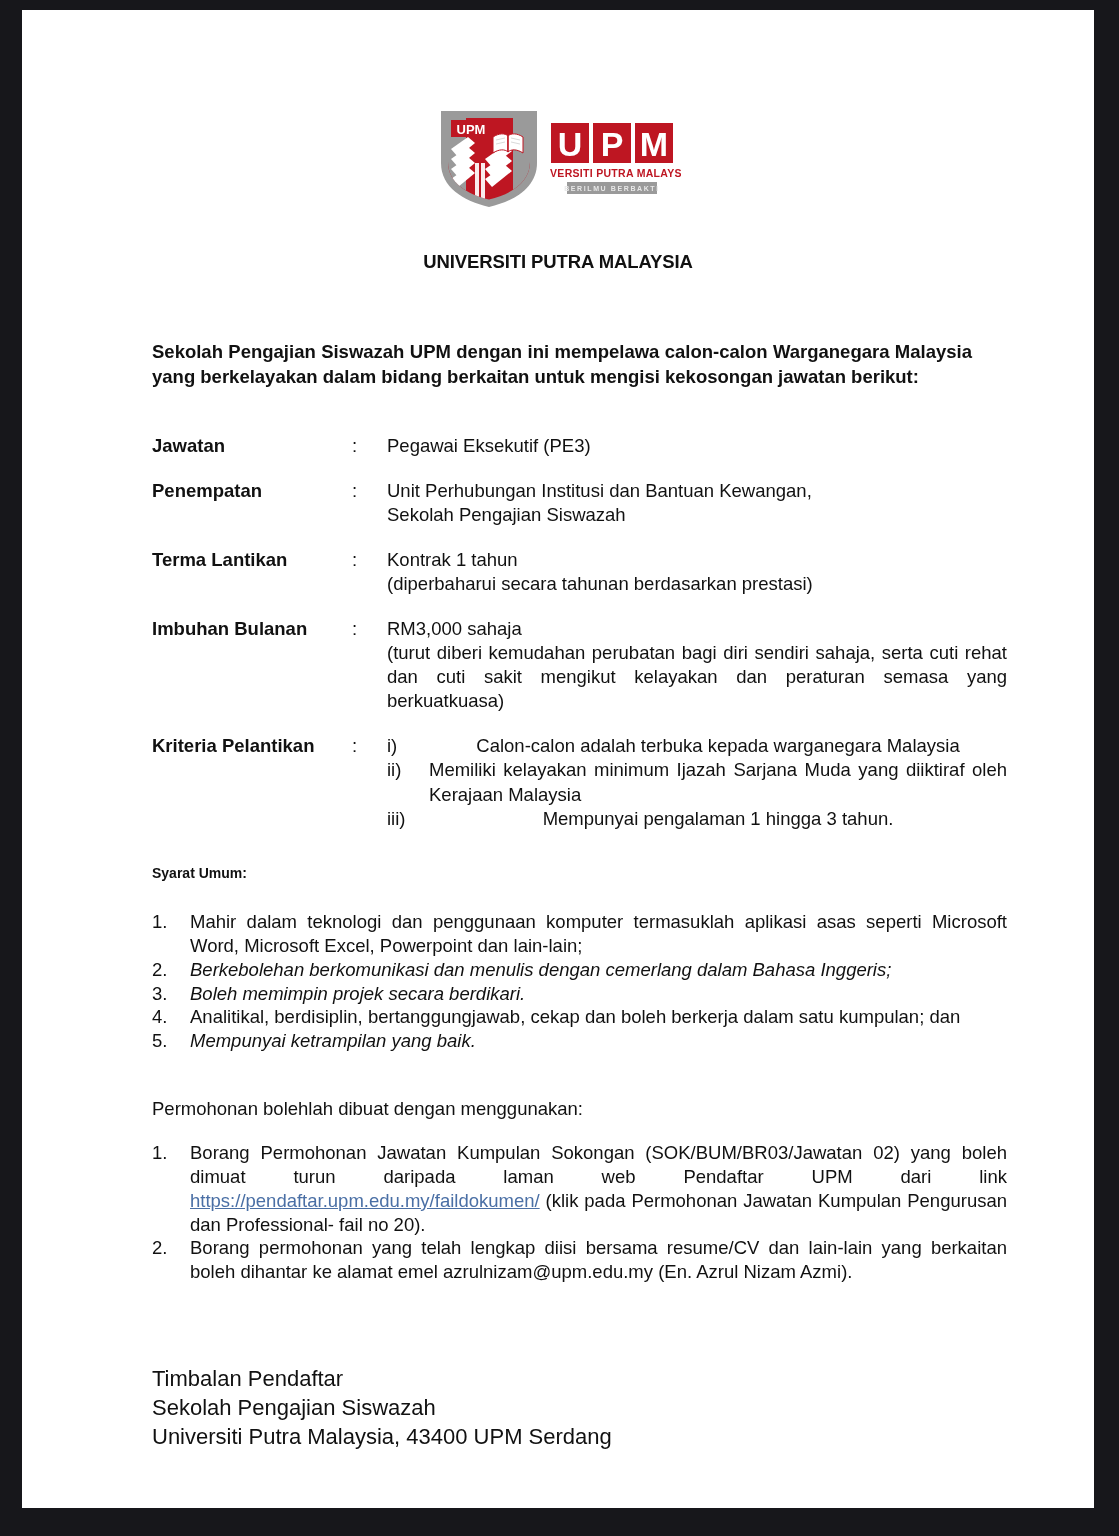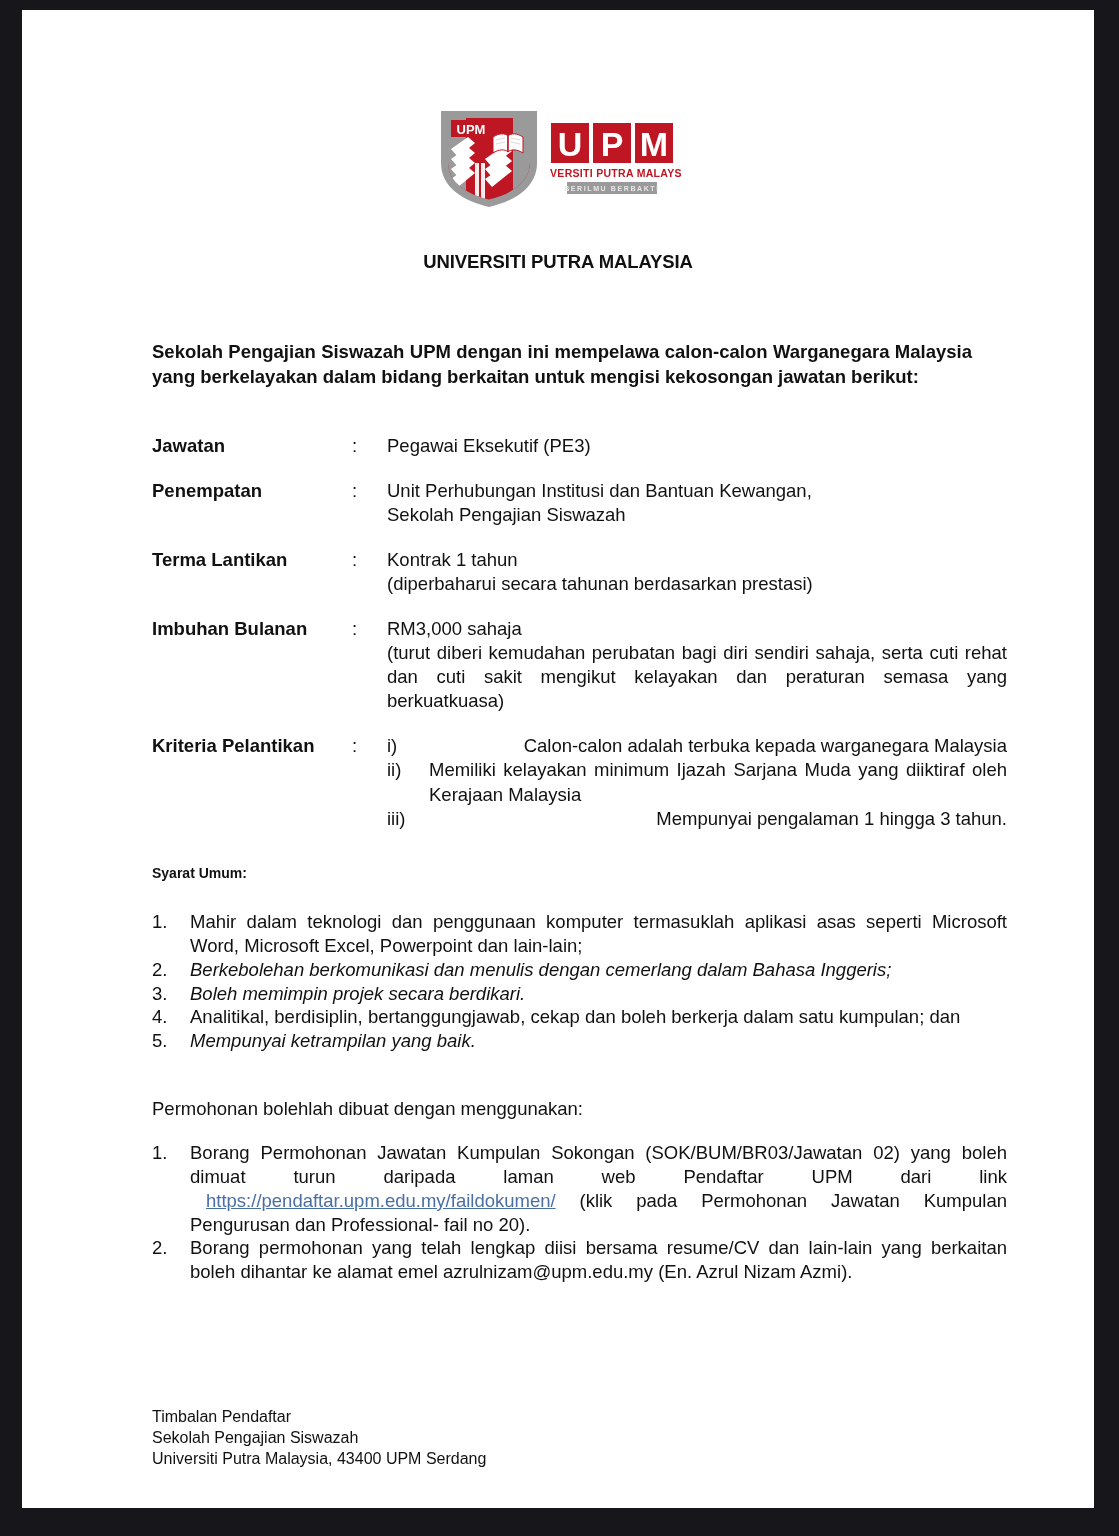--- a/index.html
+++ b/index.html
@@ -123,21 +123,21 @@
   }
   .roman-num {
     width: 42px;
     flex: 0 0 42px;
   }
   .roman-text {
     flex: 1 1 auto;
     text-align: justify;
     text-justify: inter-word;
   }
-  .roman-text.last-left { text-align: right; }
+  .roman-text.last-left { text-align: center; }
 
   
   .syarat-heading {
     position: absolute;
     left: 130px;
     top: 855px;
     font-size: 14px;
     font-weight: bold;
   }
   .syarat-list {
@@ -174,36 +174,35 @@
     position: absolute;
     left: 130px;
     width: 855px;
     top: 1131px;
     font-size: 18.5px;
     line-height: 1.29;
   }
   .doclink {
     color: #4a6fa5;
     text-decoration: underline;
-    margin-left: 16px;
   }
 
   
   .closing-date {
     position: absolute;
     left: 130px;
     top: 1311px;
     font-size: 18.5px;
     font-weight: bold;
   }
   .signoff {
     position: absolute;
     left: 130px;
-    top: 1396px;
-    font-size: 16px;
+    top: 1354px;
+    font-size: 22px;
     line-height: 1.32;
   }
   .signoff span { display: block; }
 </style>
 </head>
 <body>
 
 <div class="page-frame">
   <div class="sheet">
 

